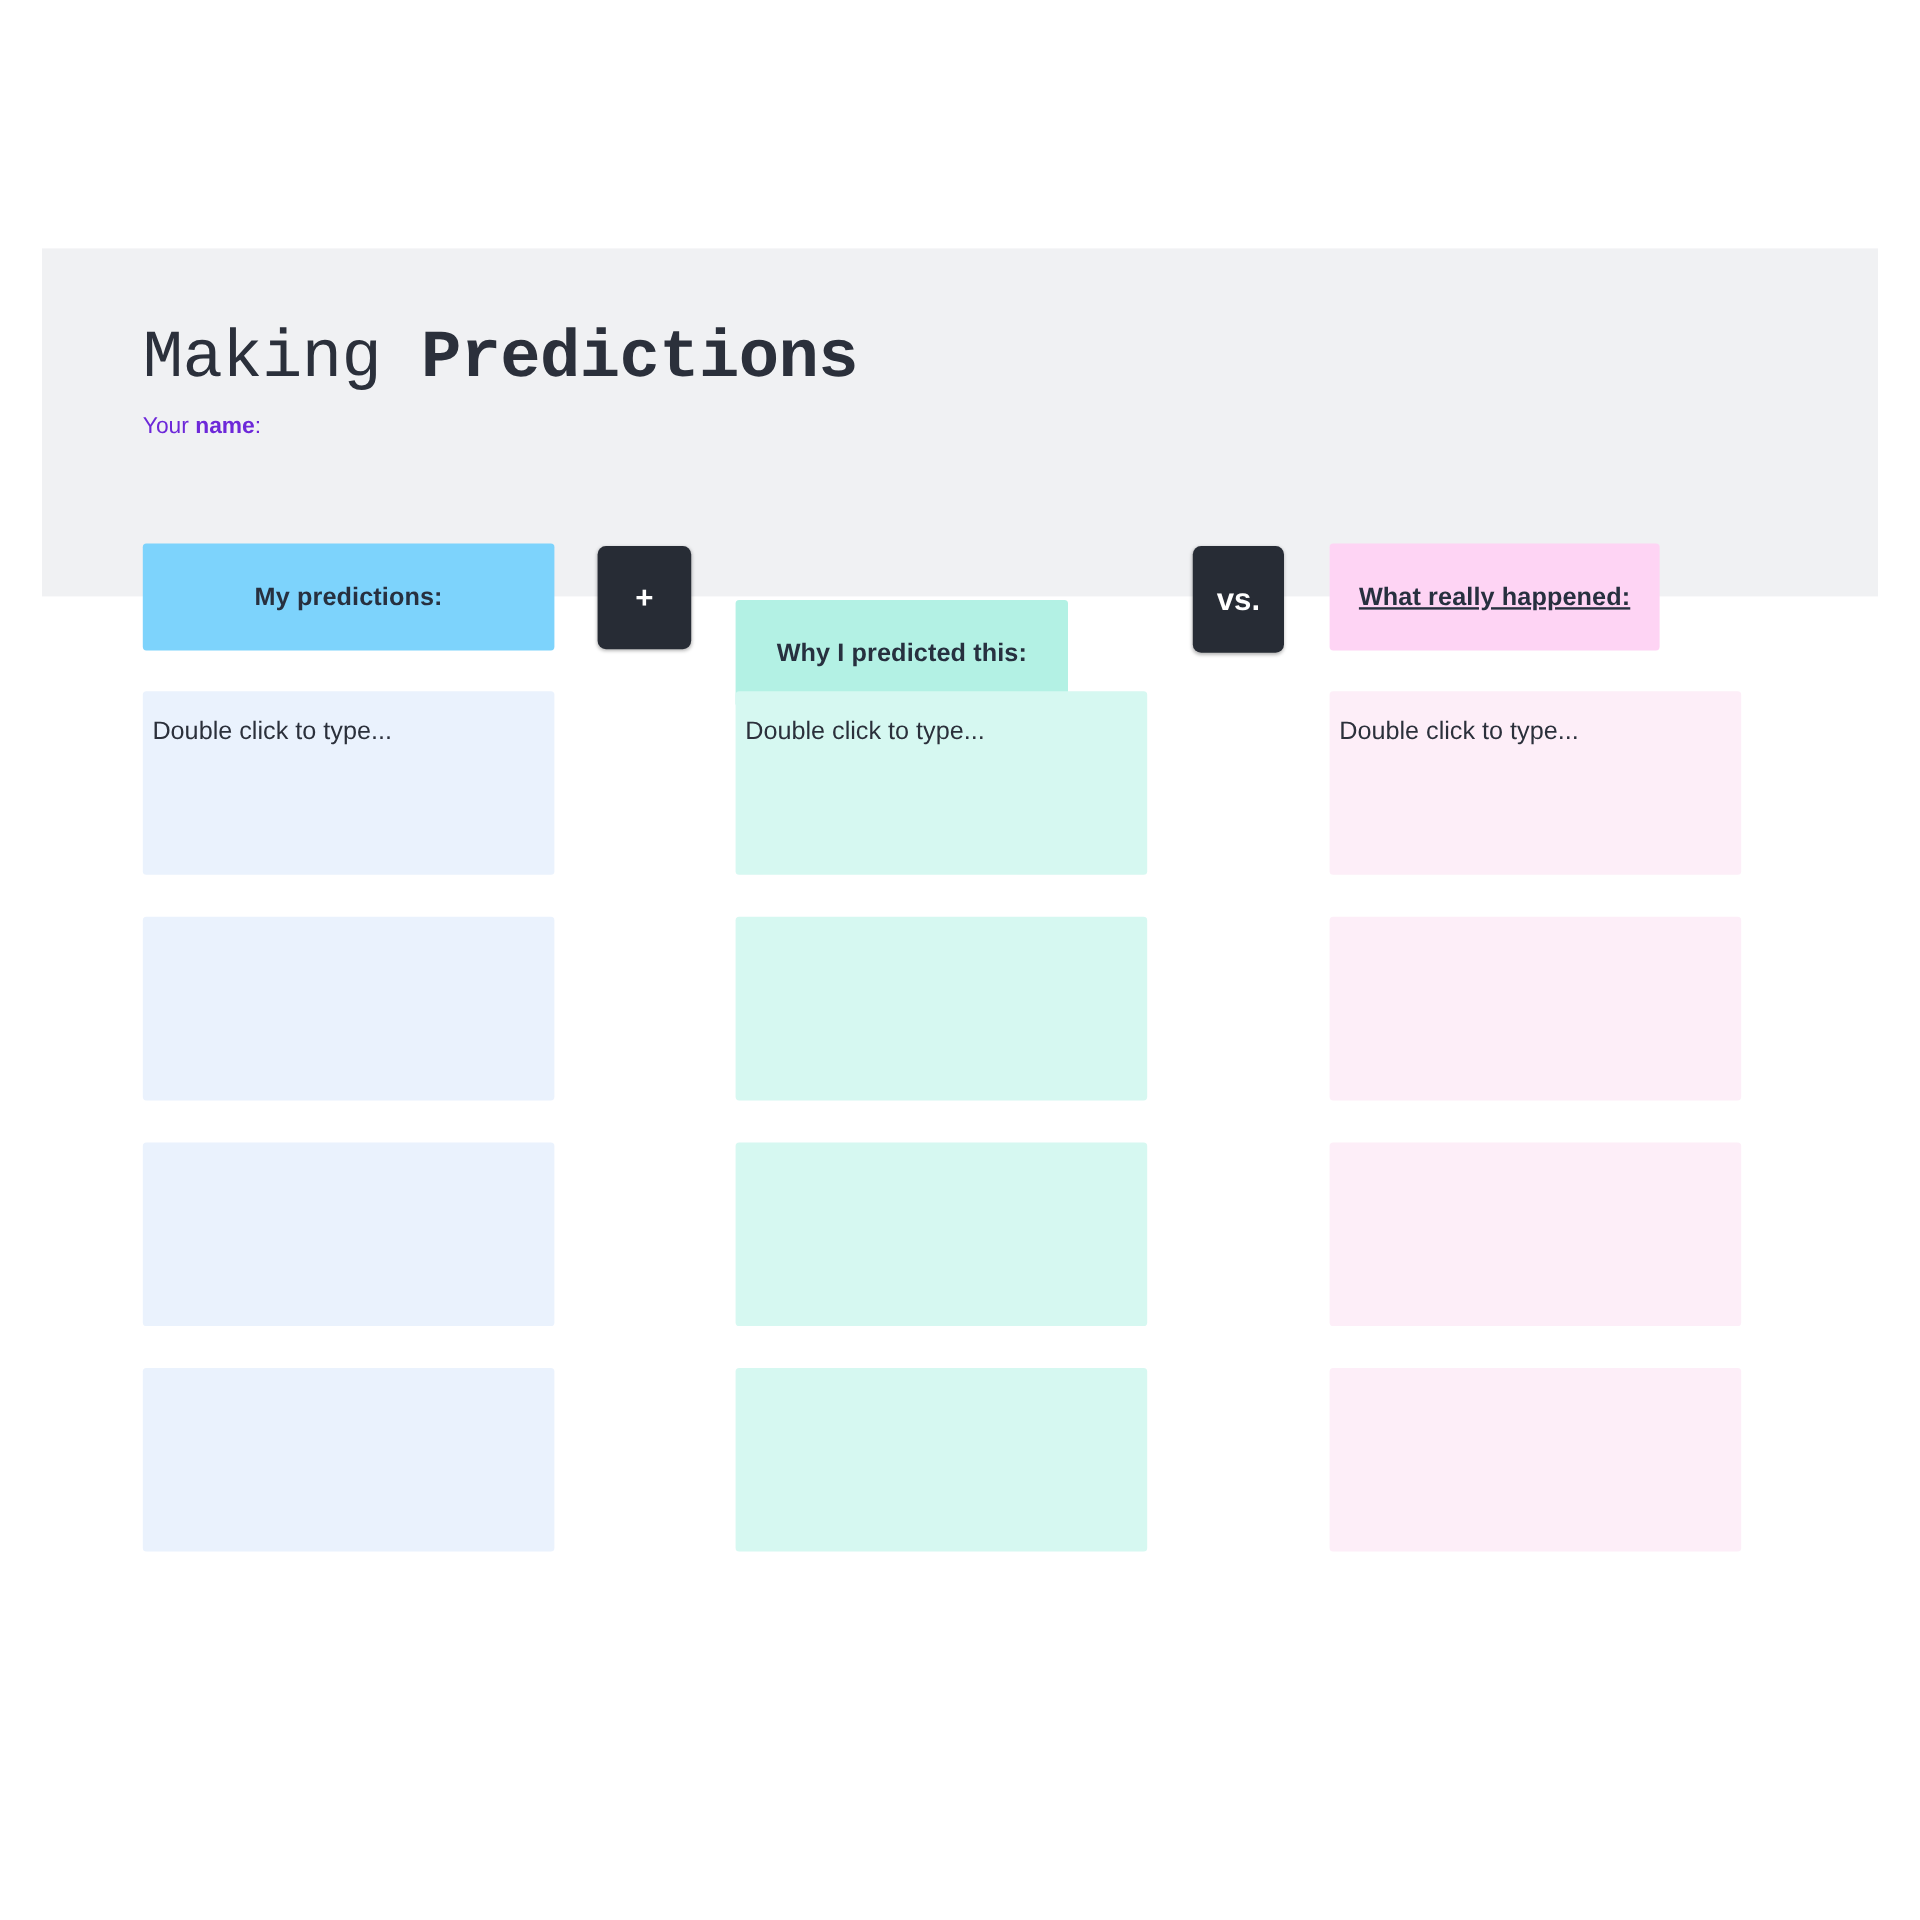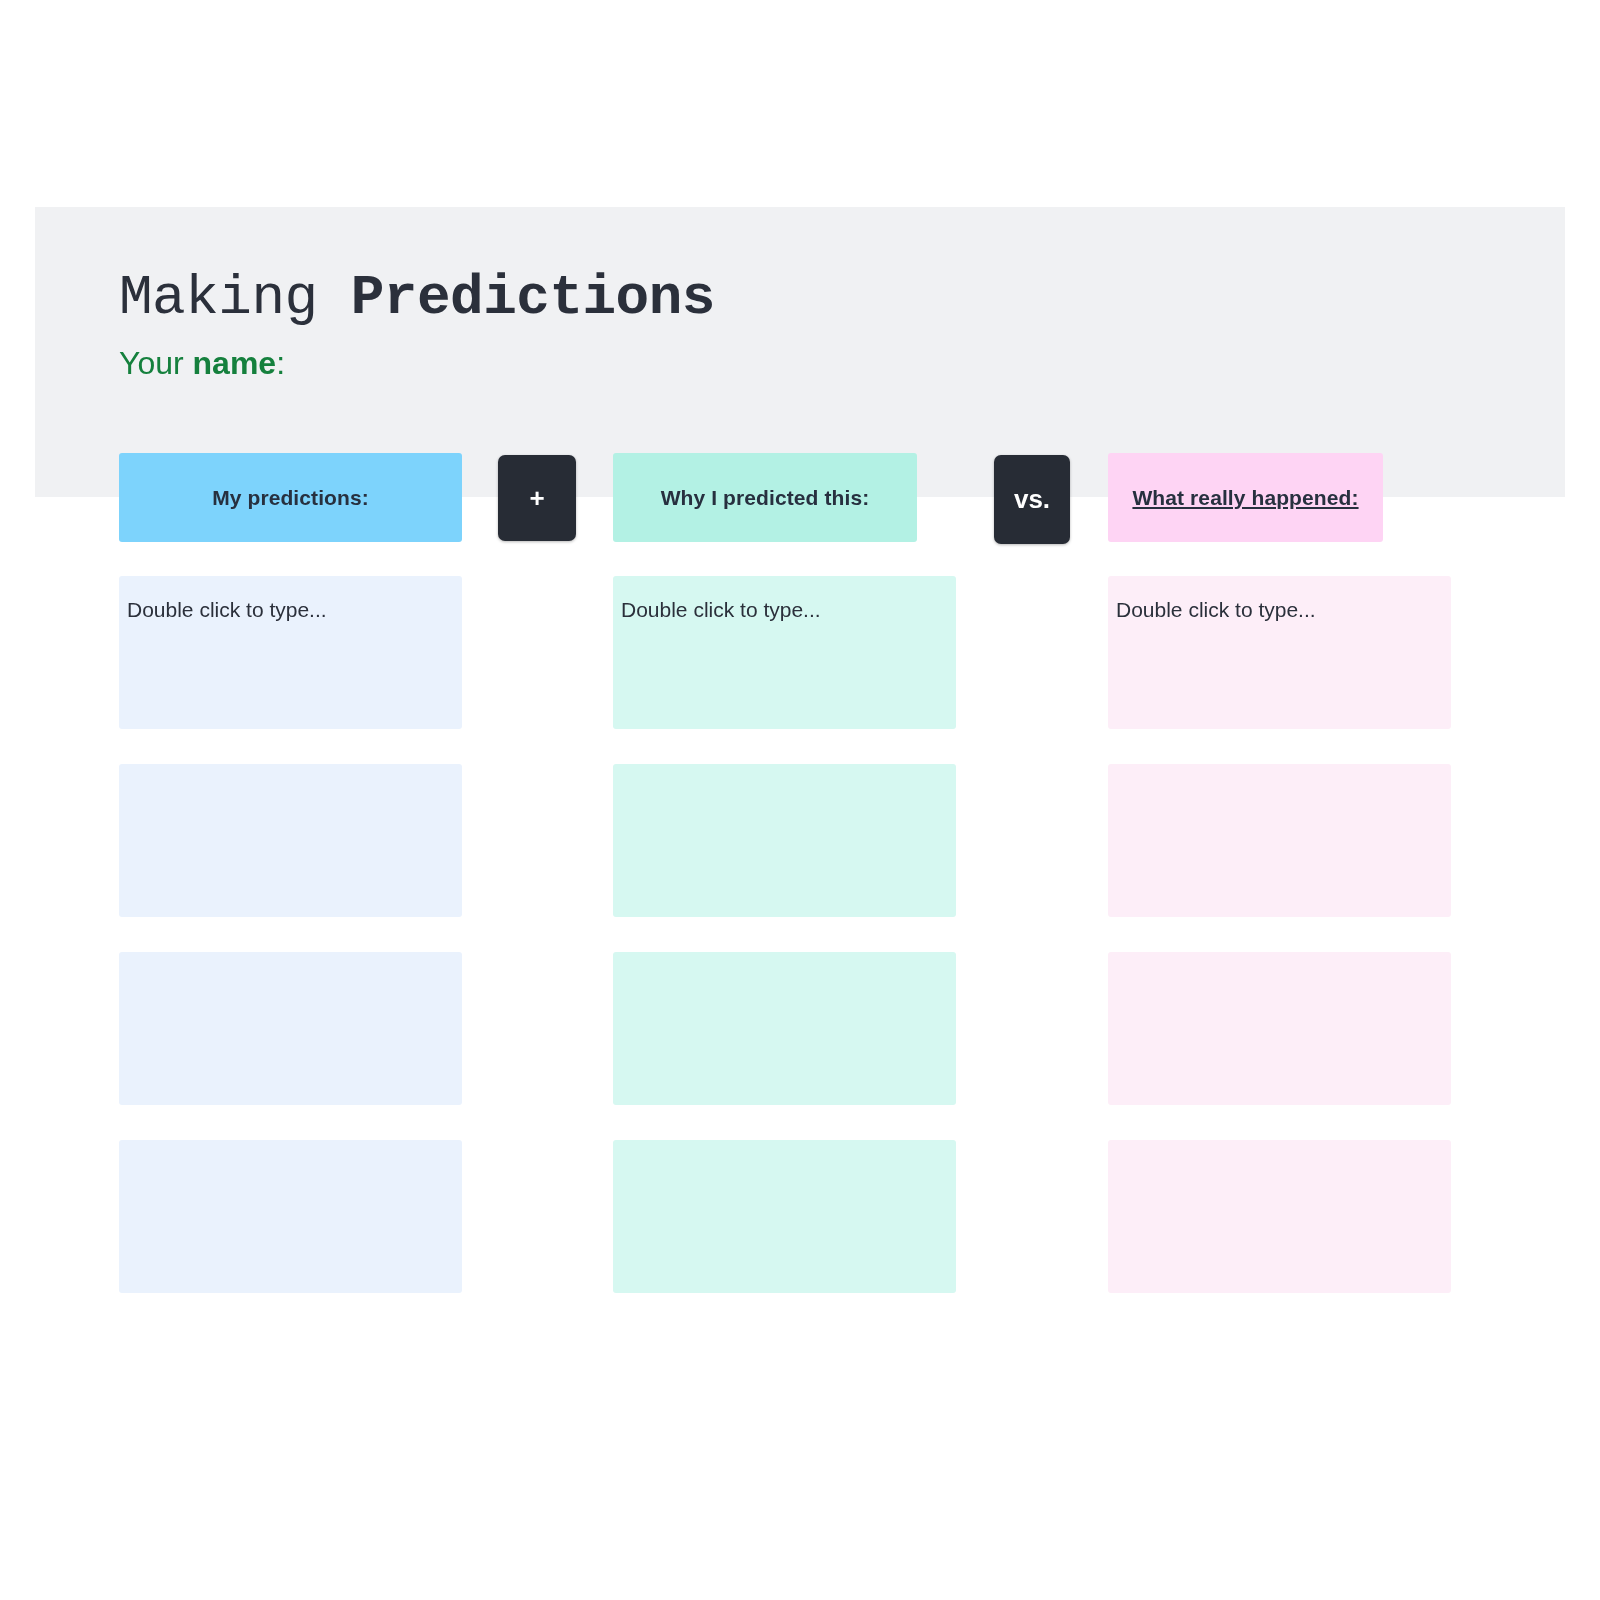--- a/index.html
+++ b/index.html
@@ -36,22 +36,22 @@
     white-space: nowrap;
     font-family: Liberation Mono, monospace;
   }
   #title .strong {
     font-weight: 700;
   }
   #subtitle {
     position: absolute;
     left: 84px;
     top: 138px;
-    font-size: 32px;
-    color: #15803d;
+    font-size: 19px;
+    color: #6d28d9;
     font-weight: 400;
     white-space: nowrap;
   }
   #subtitle .strong {
     font-weight: 700;
   }
 
   
   .col-header {
     position: absolute;
@@ -66,22 +66,23 @@
     color: #27303f;
     letter-spacing: 0.1px;
   }
   #col-header-predictions {
     left: 119px;
     width: 343px;
     background: #7dd3fc;
   }
   #col-header-why {
     left: 613px;
-    width: 304px;
+    width: 277px;
     background: #b3f1e4;
+    margin-top: 47px;
   }
   #col-header-happened {
     left: 1108px;
     width: 275px;
     background: #fed4f4;
     text-decoration: underline;
   }
 
   
   .badge {

